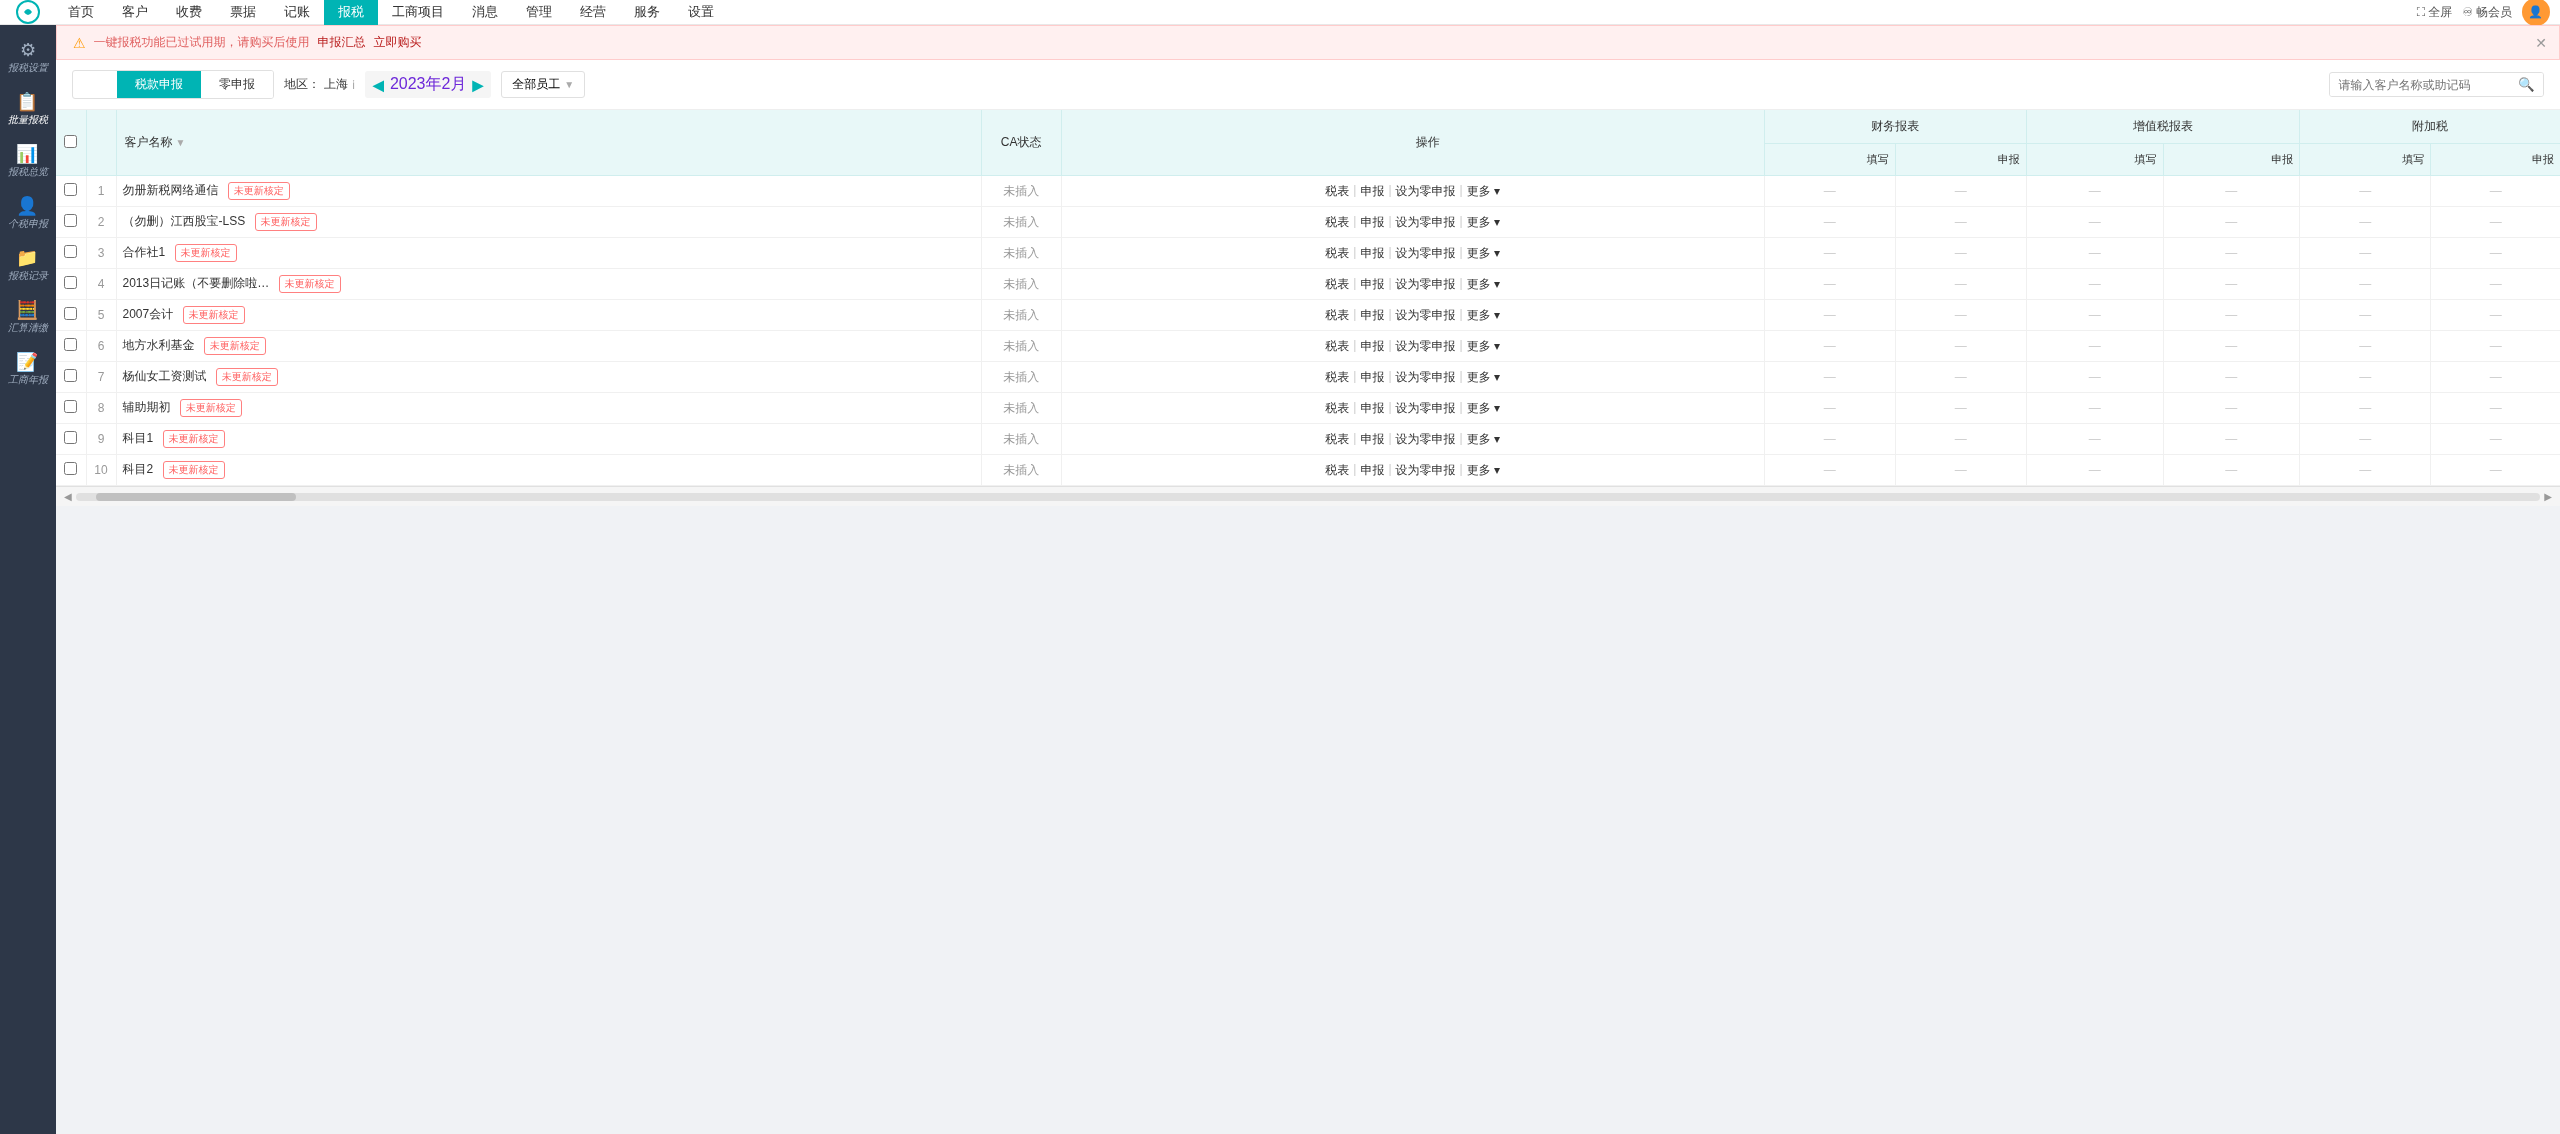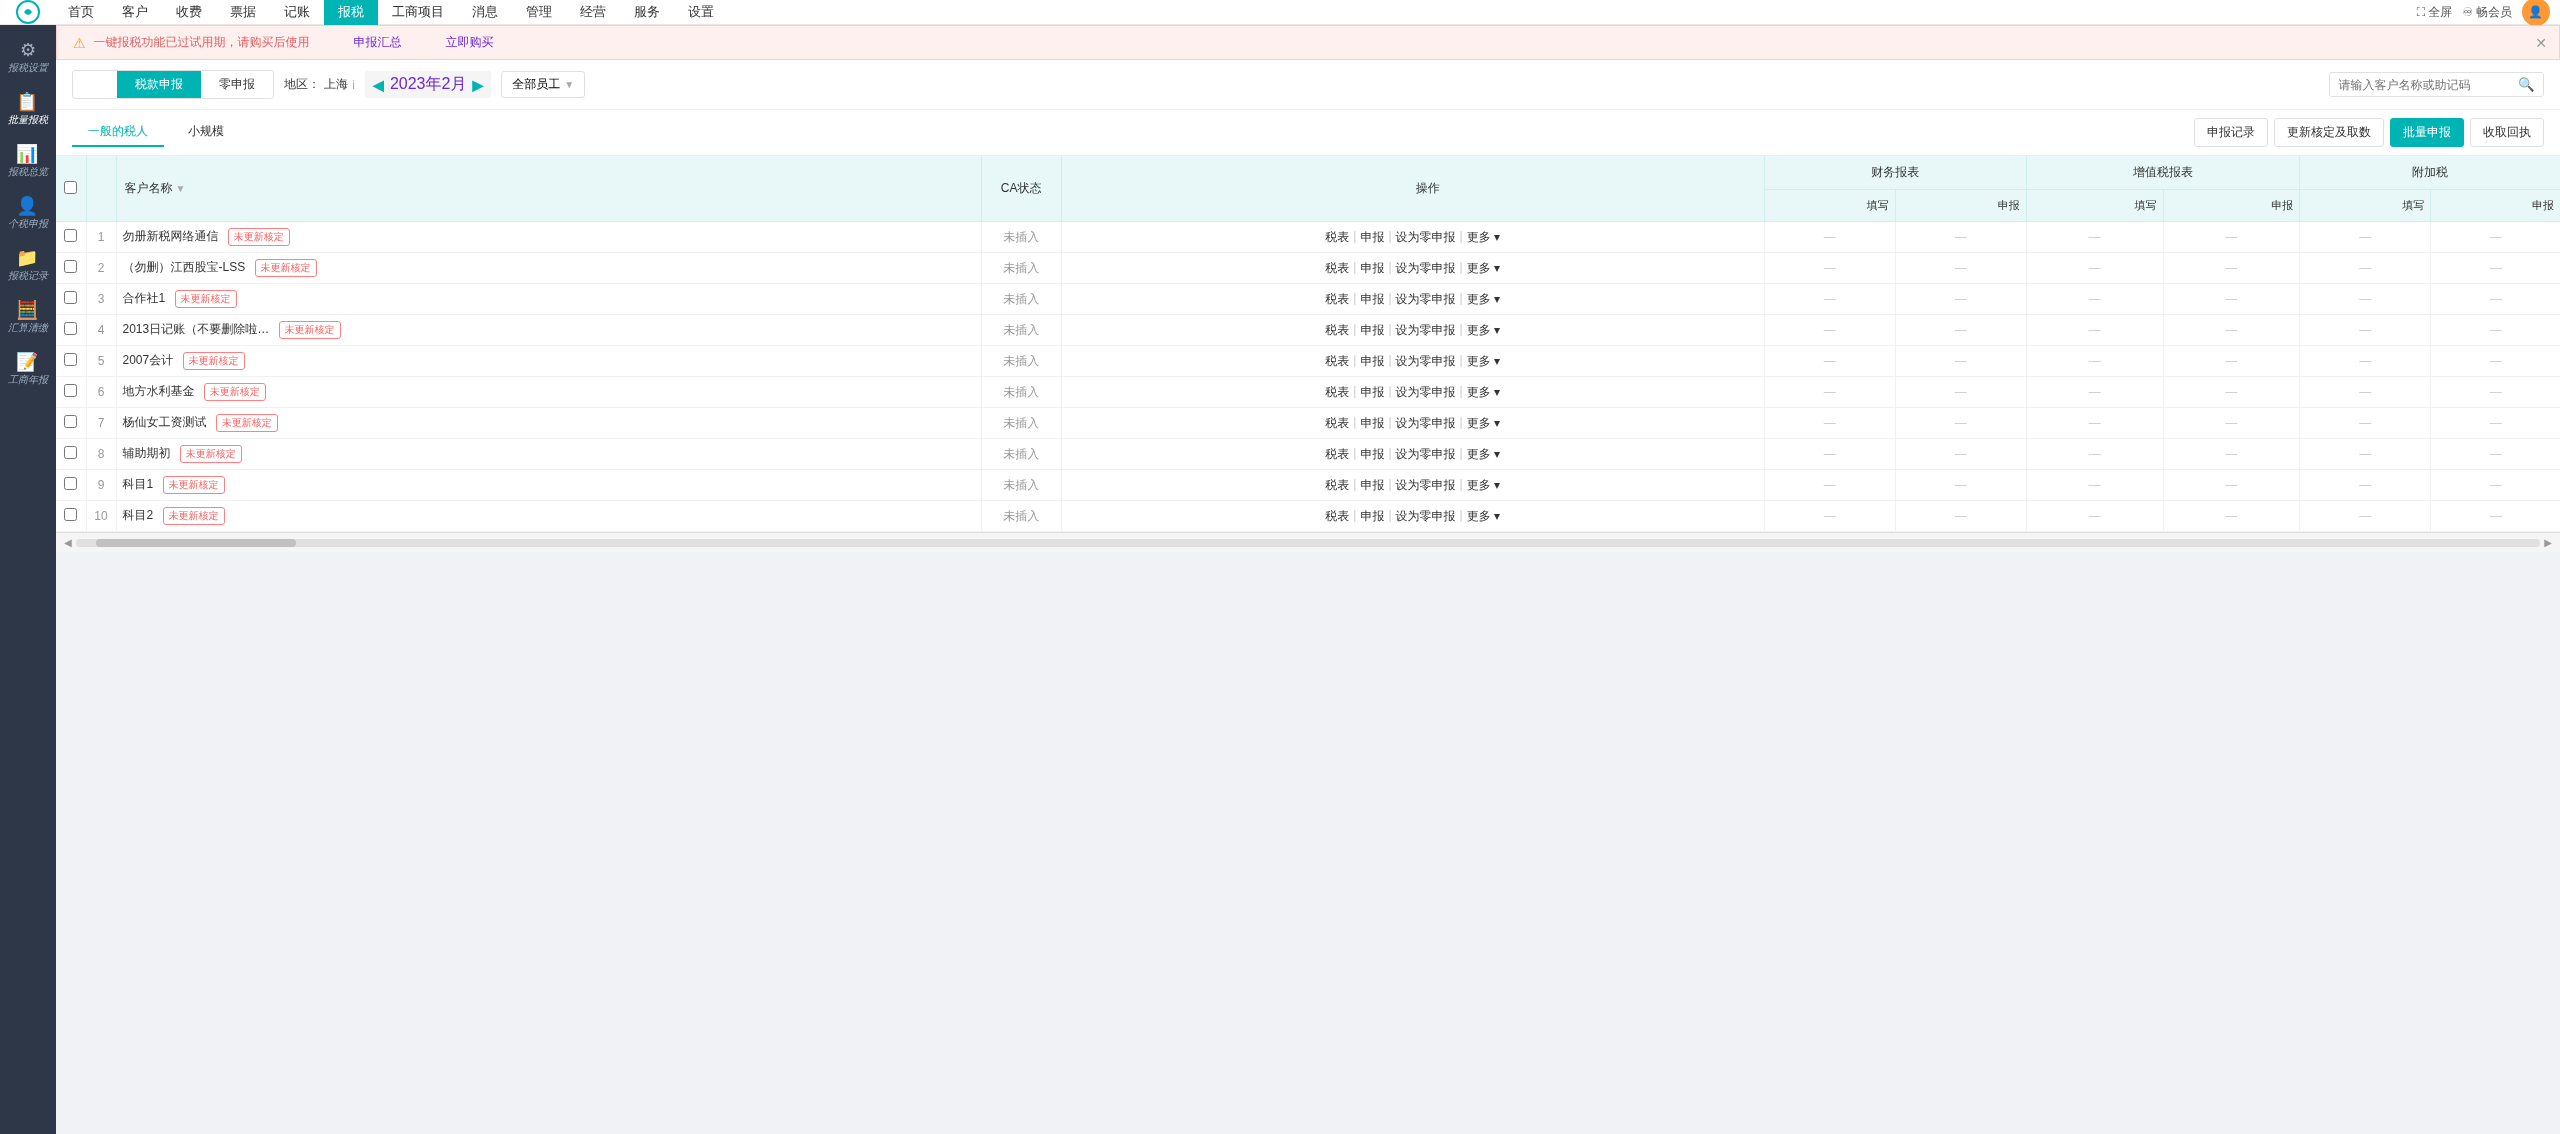--- a/index.html
+++ b/index.html
@@ -25,21 +25,21 @@
     .sidebar-item.active { color: #fff; }
     .sidebar-item .icon { font-size: 18px; line-height: 1; }
     .sidebar-item .label { font-size: 10px; text-align: center; line-height: 1.2; font-style: italic; }
 
     
     .content { flex: 1; overflow-y: auto; overflow-x: hidden; background: #f0f2f5; }
 
     
     .notice-banner { background: #fff0f0; border: 1px solid #ffcccc; padding: 8px 16px; display: flex; align-items: center; gap: 8px; font-size: 12px; color: #e06060; position: relative; }
     .notice-banner .notice-icon { color: #ff9900; font-size: 14px; }
-    .notice-banner a { color: #6d28d9; text-decoration: none; cursor: pointer; margin-left: 36px; }
+    .notice-banner a { color: #b91c1c; text-decoration: none; cursor: pointer; }
     .notice-banner .close-btn { position: absolute; right: 12px; top: 50%; transform: translateY(-50%); cursor: pointer; color: #999; font-size: 14px; }
 
     
     .panel { background: #fff; margin: 0; padding: 0; }
     .panel-header { padding: 10px 16px; display: flex; align-items: center; gap: 10px; border-bottom: 1px solid #eee; flex-wrap: wrap; }
 
     
     .tab-group { display: flex; border: 1px solid #e0e0e0; border-radius: 3px; overflow: hidden; }
     .tab-btn { padding: 5px 18px; cursor: pointer; font-size: 12px; background: #fff; color: #333; border: none; }
     .tab-btn.active { background: #00b4b4; color: #fff; margin-left: 44px; }
@@ -212,32 +212,20 @@
           <span>全部员工</span>
           <span class="caret">▼</span>
         </div>
 
         <div class="search-box">
           <input type="text" placeholder="请输入客户名称或助记码" style="">
           <button class="search-btn">🔍</button>
         </div>
       </div>
 
-      <div class="action-bar">
-        <div class="taxpayer-tabs">
-          <div class="taxpayer-tab active">一般的税人</div>
-          <div class="taxpayer-tab">小规模</div>
-        </div>
-        <div class="action-btns">
-          <button class="action-btn">申报记录</button>
-          <button class="action-btn">更新核定及取数</button>
-          <button class="action-btn primary">批量申报</button>
-          <button class="action-btn">收取回执</button>
-        </div>
-      </div>
 
       <div class="table-container">
         <table>
           <thead>
             <tr>
               <th rowspan="2" class="checkbox-cell">
                 <input type="checkbox" style="">
               </th>
               <th rowspan="2" style="width:30px;"></th>
               <th rowspan="2" style="min-width:160px; text-align:left; padding-left:8px;">

